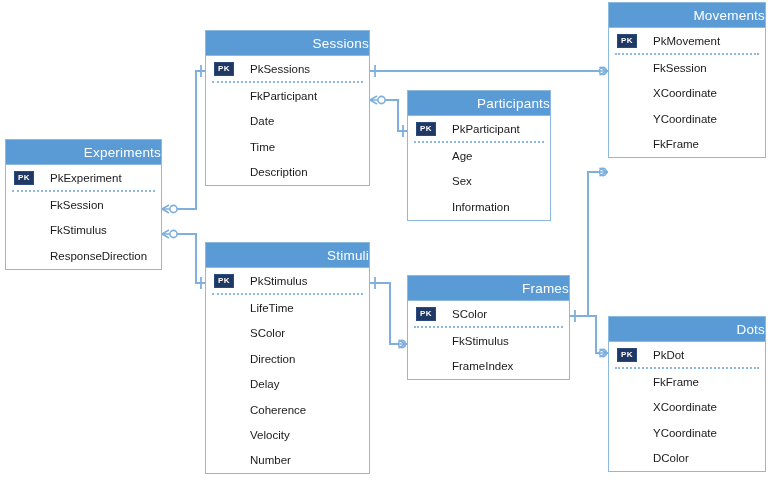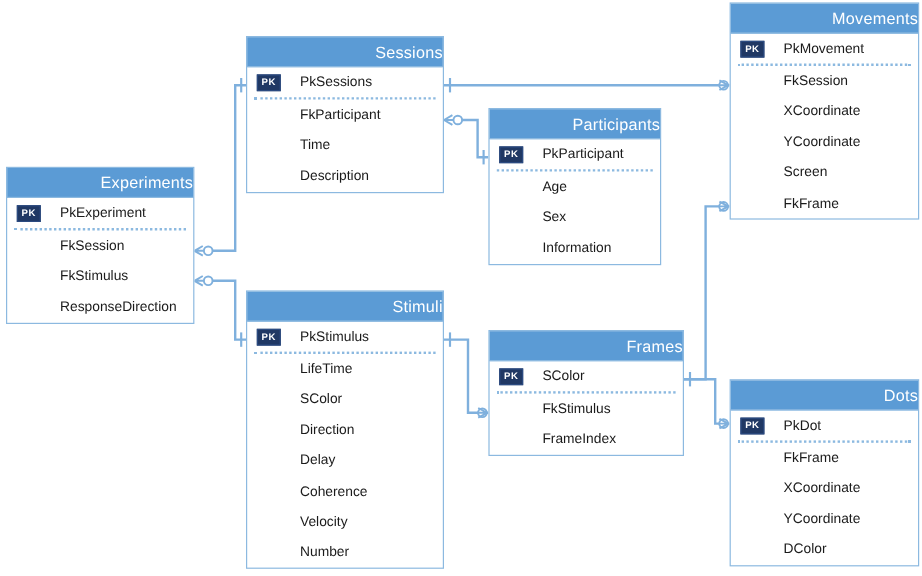--- a/index.html
+++ b/index.html
@@ -145,20 +145,23 @@
         <div class="ent-body">
           <div class="field">
             <span class="pkbadge">PK</span>
             <span class="fname">PkSessions</span>
           </div>
           <div class="pk-sep"></div>
           <div class="field">
             <span class="fname">FkParticipant</span>
           </div>
           <div class="field">
+            <span class="fname">Date</span>
+          </div>
+          <div class="field">
             <span class="fname">Time</span>
           </div>
           <div class="field">
             <span class="fname">Description</span>
           </div>
         </div>
       </div>
       <div class="entity" style="left: 407px; top: 90px; width: 144px;">
         <div class="ent-header">Participants</div>
         <div class="ent-body">
@@ -189,23 +192,20 @@
           <div class="field">
             <span class="fname">FkSession</span>
           </div>
           <div class="field">
             <span class="fname">XCoordinate</span>
           </div>
           <div class="field">
             <span class="fname">YCoordinate</span>
           </div>
           <div class="field">
-            <span class="fname">Screen</span>
-          </div>
-          <div class="field">
             <span class="fname">FkFrame</span>
           </div>
         </div>
       </div>
       <div class="entity" style="left: 205px; top: 242px; width: 165px;">
         <div class="ent-header">Stimuli</div>
         <div class="ent-body">
           <div class="field">
             <span class="pkbadge">PK</span>
             <span class="fname">PkStimulus</span>

